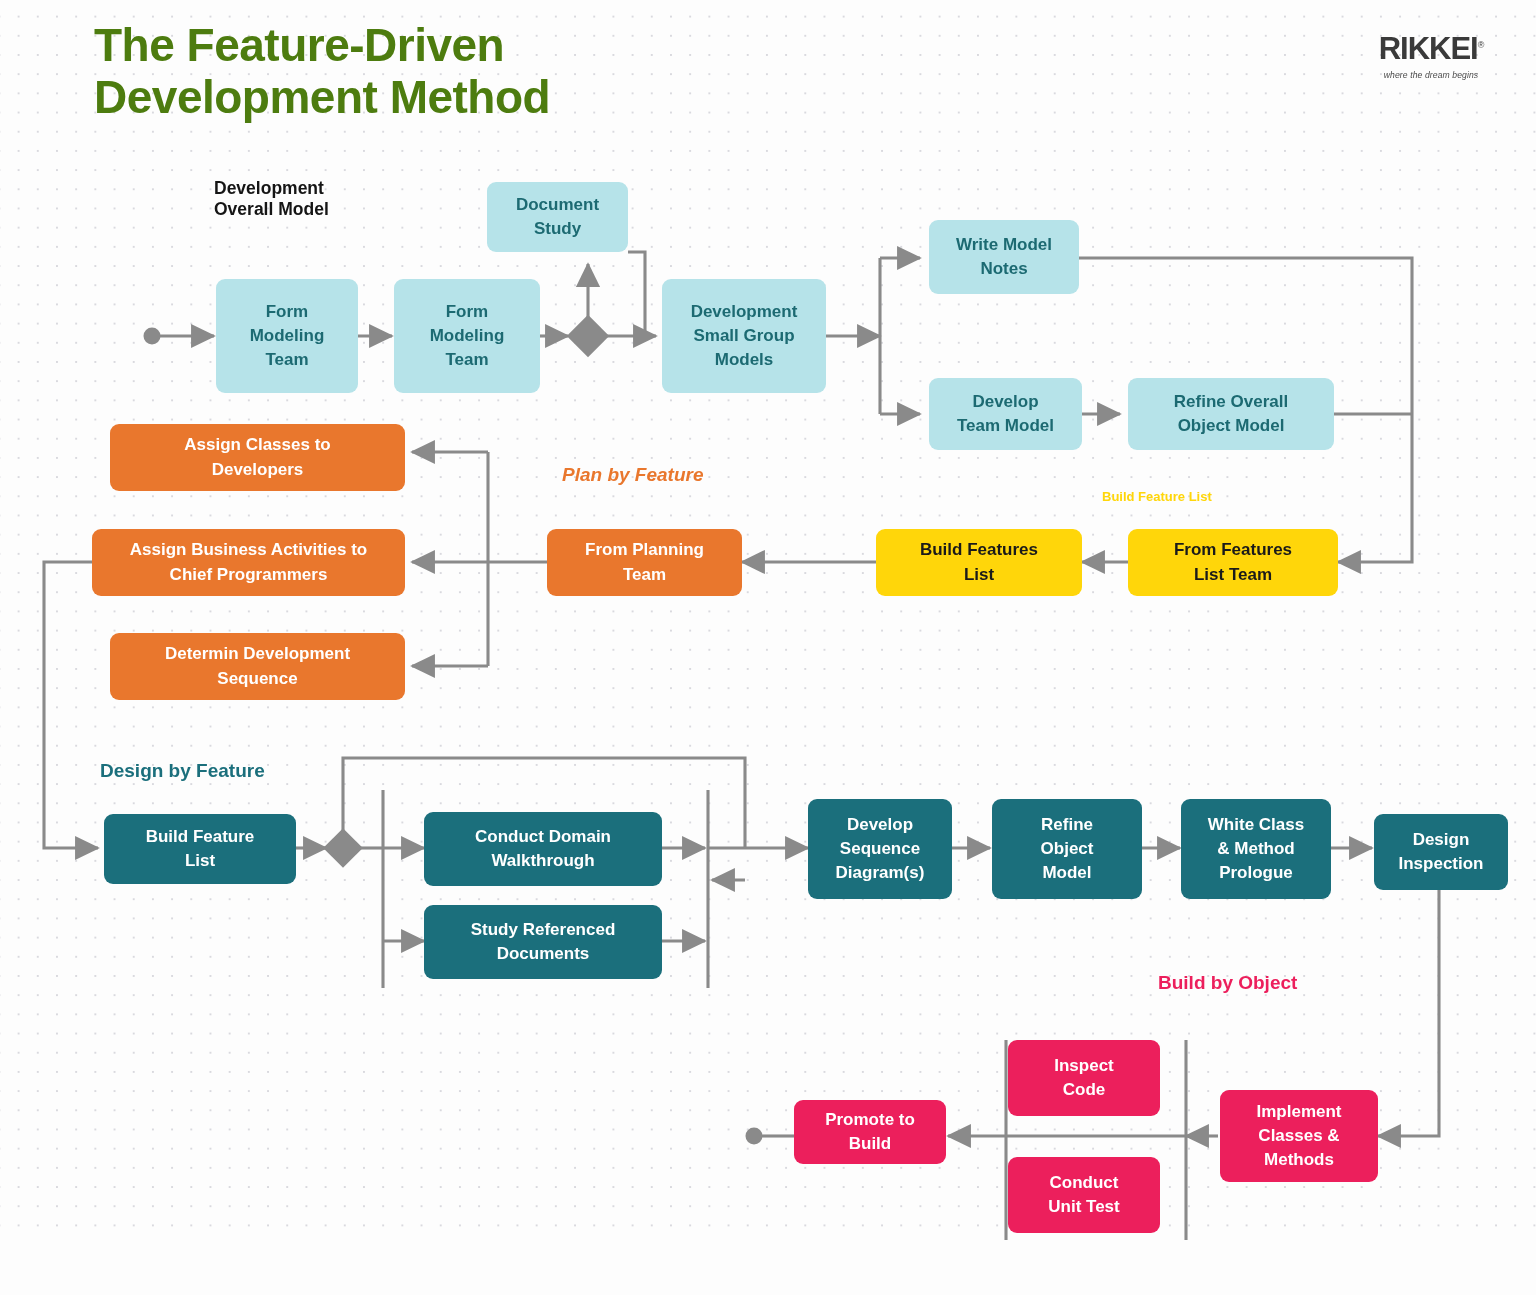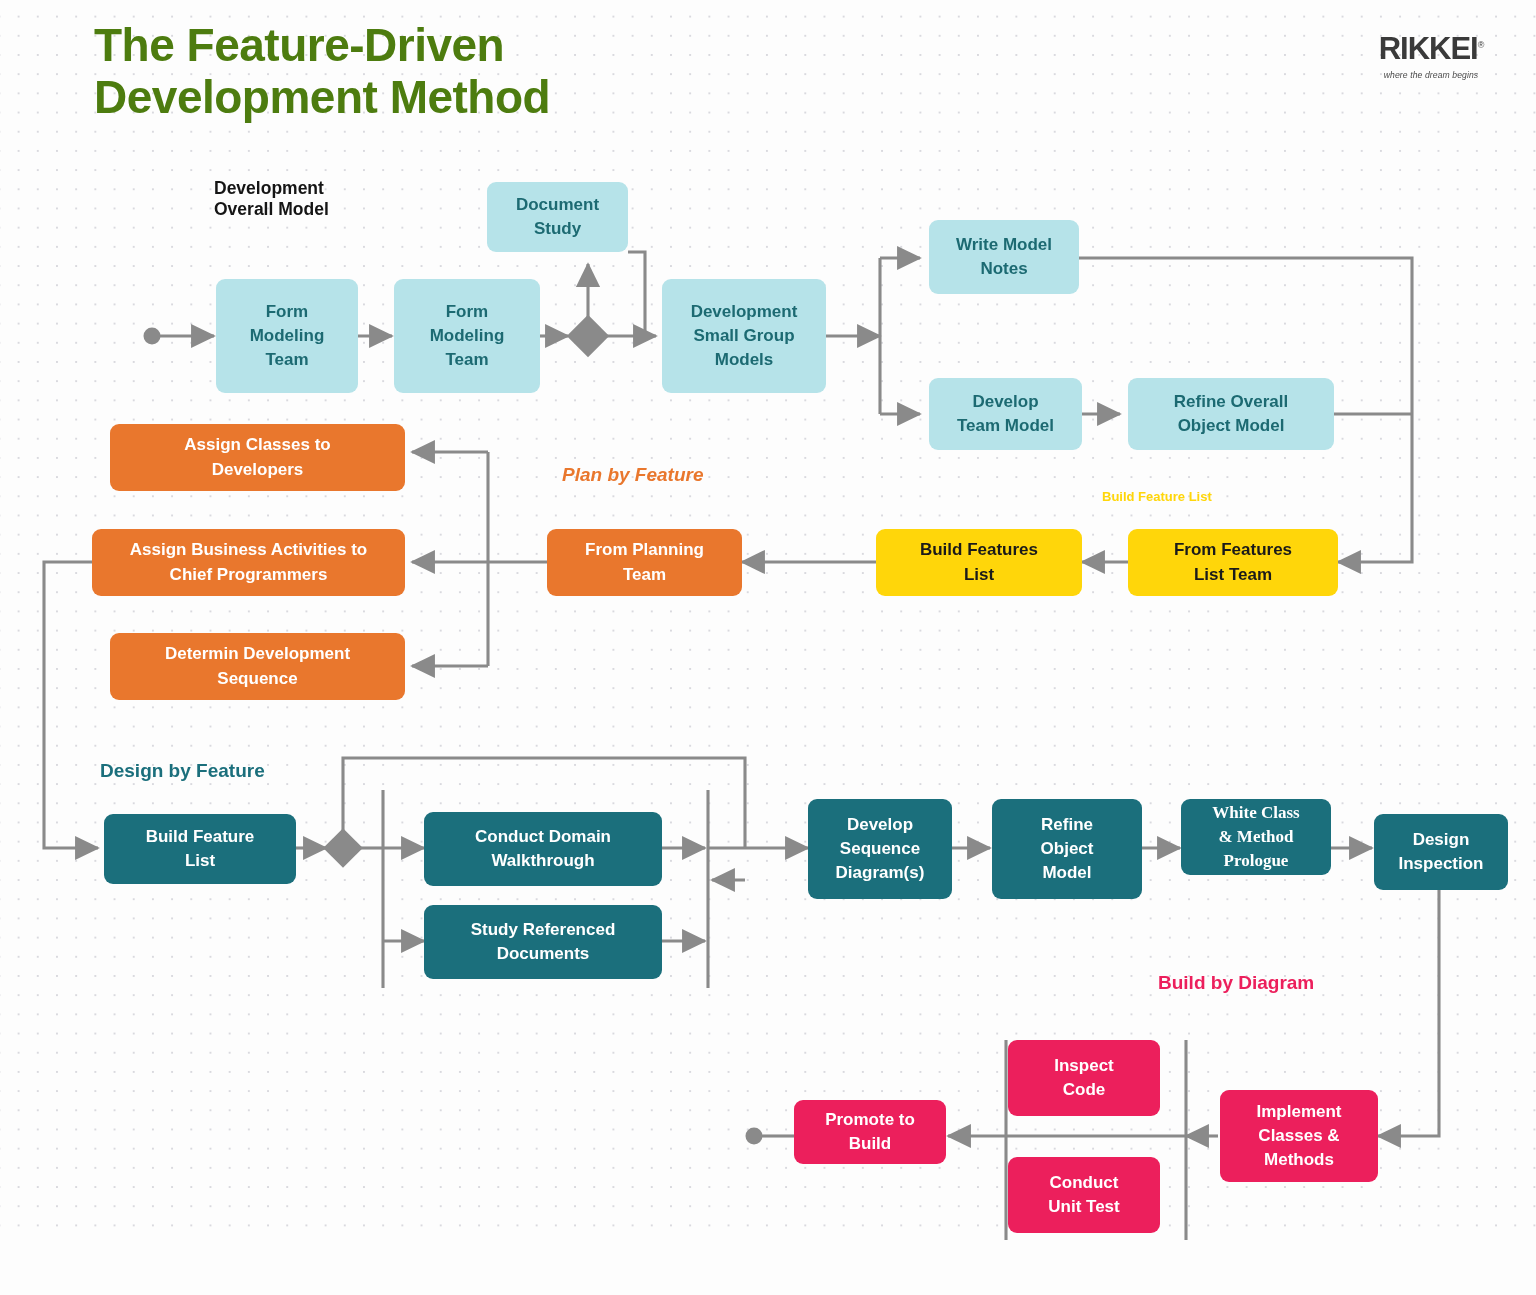--- a/index.html
+++ b/index.html
@@ -204,21 +204,21 @@
   </svg>
 
   <div class="grouplabel gl-dark" style="left:214px; top:178px; font-size:17.5px;">Development<br>Overall Model</div>
 
   <div class="grouplabel gl-orange" style="left:562px; top:464px; font-size:19px;font-style:italic;">Plan by Feature</div>
 
   <div class="grouplabel gl-yellow" style="left:1086px; top:489px; font-size:13px;margin-left:16px;">Build Feature List</div>
 
   <div class="grouplabel gl-teal" style="left:100px; top:760px; font-size:19px;">Design by Feature</div>
 
-  <div class="grouplabel gl-pink" style="left:1158px; top:972px; font-size:19px;">Build by Diagram</div>
+  <div class="grouplabel gl-pink" style="left:1158px; top:972px; font-size:19px;">Build by Object</div>
 
   <div class="node cyan" style="left:216px; top:279px; width:142px; height:114px; font-size:17px;">Form<br>Modeling<br>Team</div>
 
   <div class="node cyan" style="left:394px; top:279px; width:146px; height:114px; font-size:17px;">Form<br>Modeling<br>Team</div>
 
   <div class="node cyan" style="left:487px; top:182px; width:141px; height:70px; font-size:17px;">Document<br>Study</div>
 
   <div class="node cyan" style="left:662px; top:279px; width:164px; height:114px; font-size:17px;">Development<br>Small Group<br>Models</div>
 
   <div class="node cyan" style="left:929px; top:220px; width:150px; height:74px; font-size:17px;">Write Model<br>Notes</div>
@@ -242,21 +242,21 @@
   <div class="node teal" style="left:104px; top:814px; width:192px; height:70px; font-size:17px;">Build Feature<br>List</div>
 
   <div class="node teal" style="left:424px; top:812px; width:238px; height:74px; font-size:17px;">Conduct Domain<br>Walkthrough</div>
 
   <div class="node teal" style="left:424px; top:905px; width:238px; height:74px; font-size:17px;">Study Referenced<br>Documents</div>
 
   <div class="node teal" style="left:808px; top:799px; width:144px; height:100px; font-size:17px;">Develop<br>Sequence<br>Diagram(s)</div>
 
   <div class="node teal" style="left:992px; top:799px; width:150px; height:100px; font-size:17px;">Refine<br>Object<br>Model</div>
 
-  <div class="node teal" style="left:1181px; top:799px; width:150px; height:76px; font-size:17px;font-family:Liberation Serif, serif;">White Class<br>&amp; Method<br>Prologue</div>
+  <div class="node teal" style="left:1181px; top:799px; width:150px; height:100px; font-size:17px;">White Class<br>&amp; Method<br>Prologue</div>
 
   <div class="node pink" style="left:1220px; top:1090px; width:158px; height:92px; font-size:17px;">Implement<br>Classes &amp;<br>Methods</div>
 
   <div class="node teal" style="left:1374px; top:814px; width:134px; height:76px; font-size:17px;">Design<br>Inspection</div>
 
   <div class="node pink" style="left:1008px; top:1040px; width:152px; height:76px; font-size:17px;">Inspect<br>Code</div>
 
   <div class="node pink" style="left:1008px; top:1157px; width:152px; height:76px; font-size:17px;">Conduct<br>Unit Test</div>
 
   <div class="node pink" style="left:794px; top:1100px; width:152px; height:64px; font-size:17px;">Promote to<br>Build</div>

